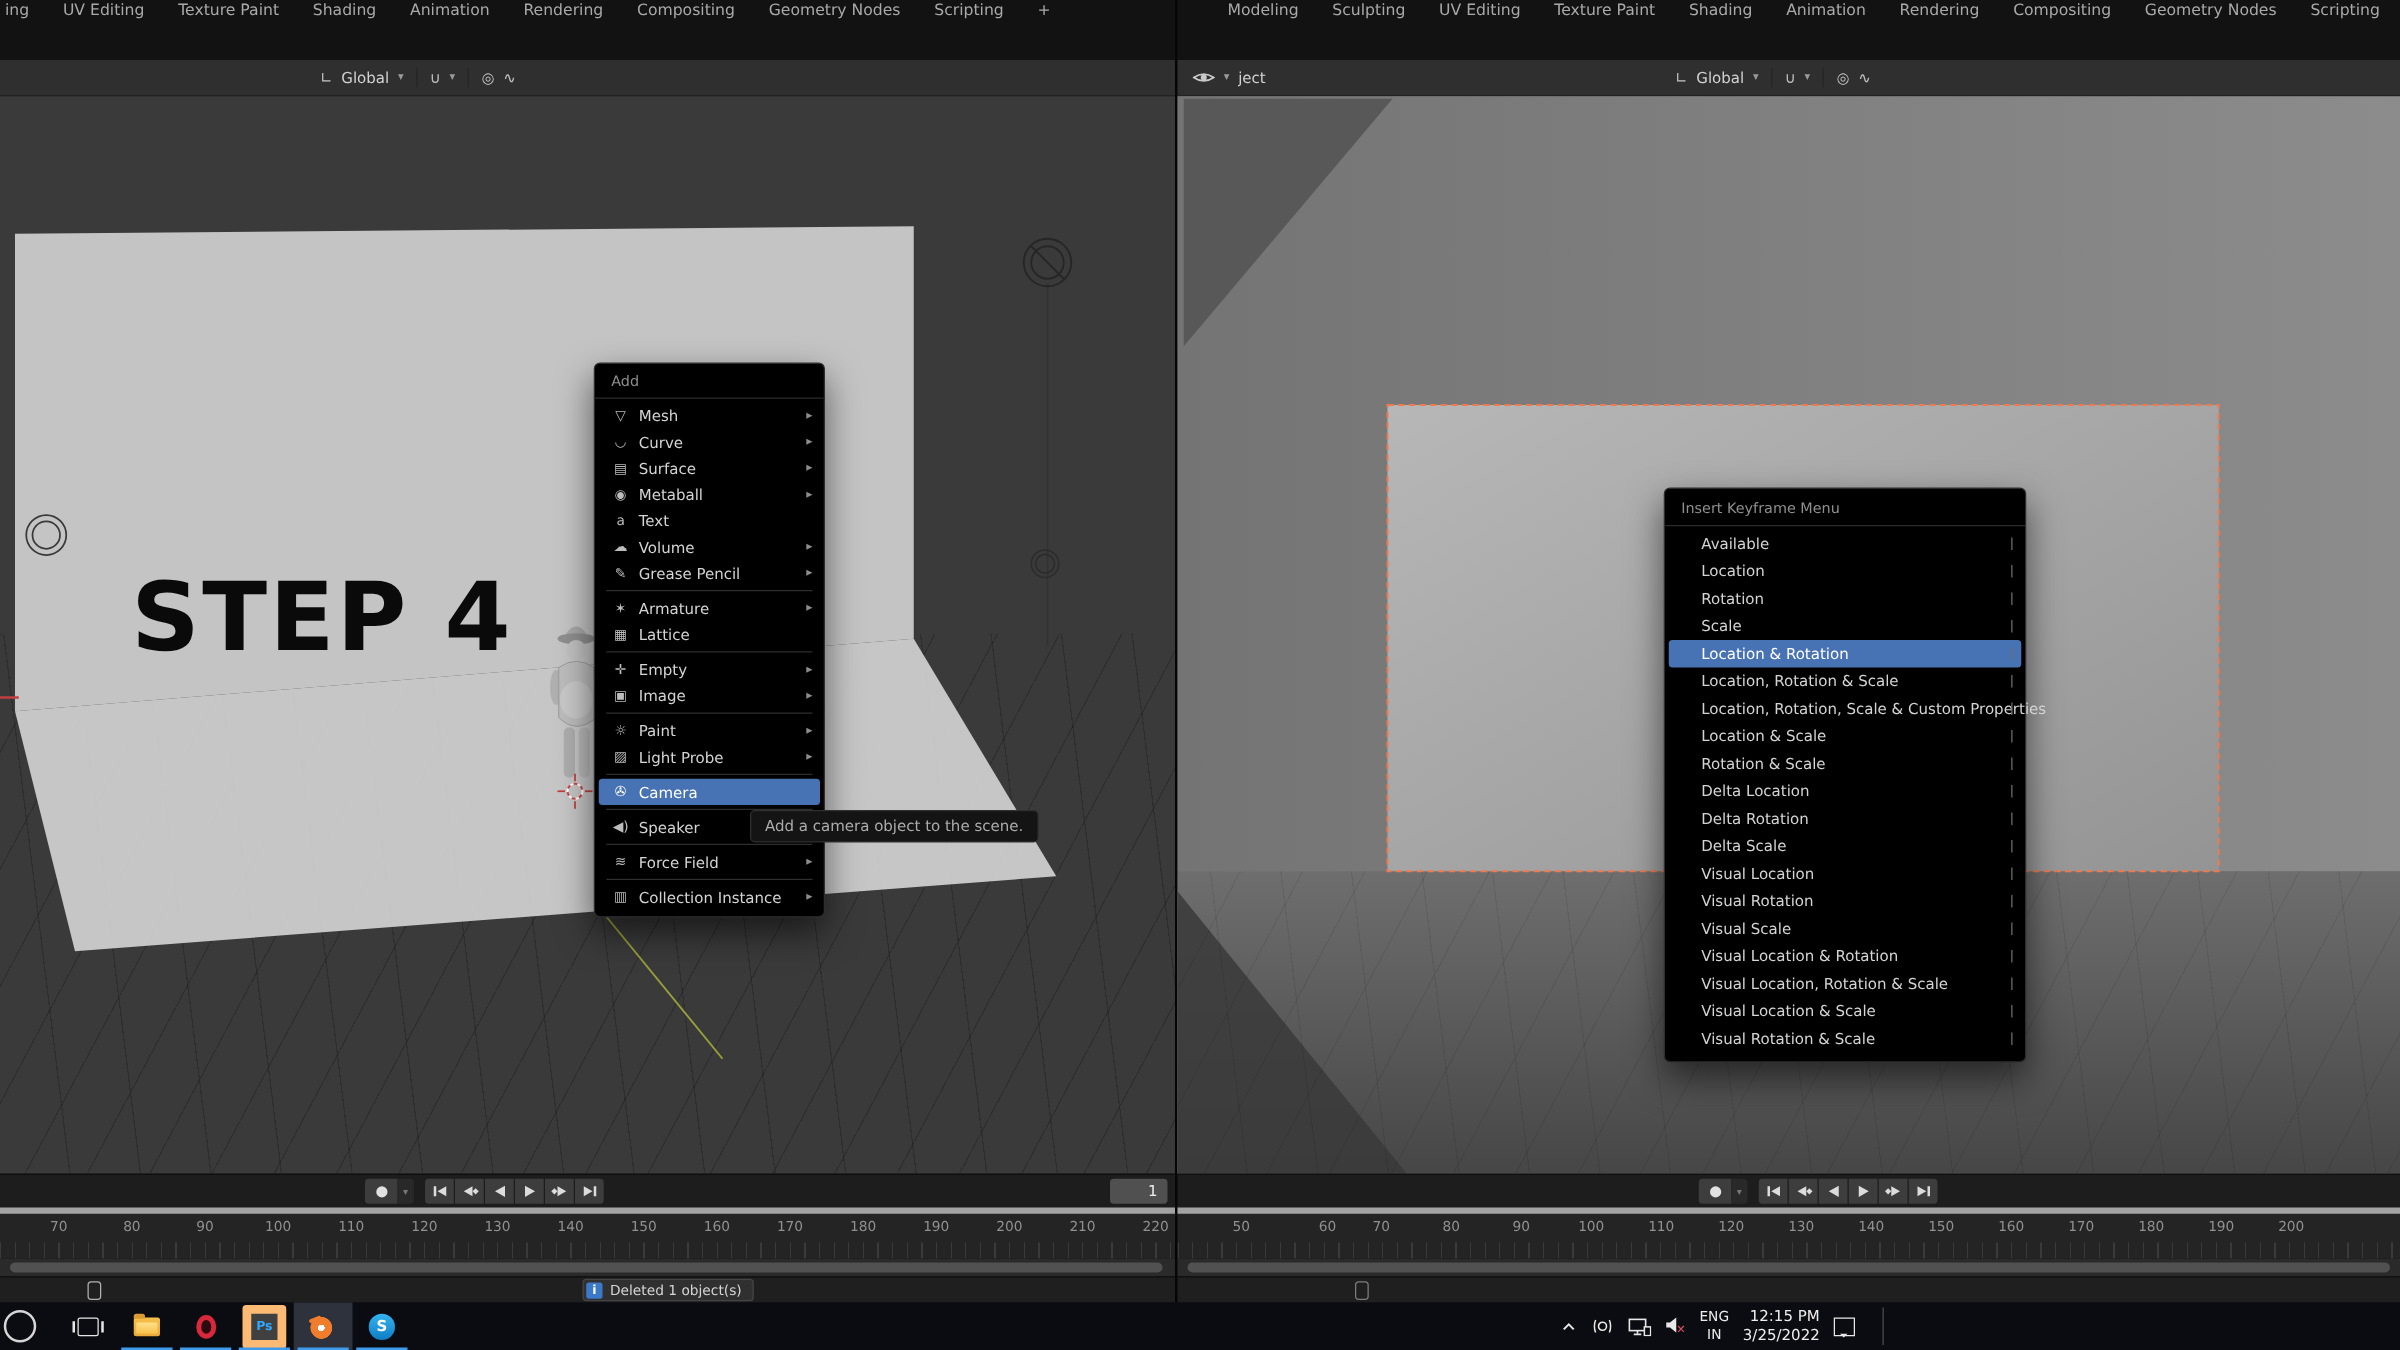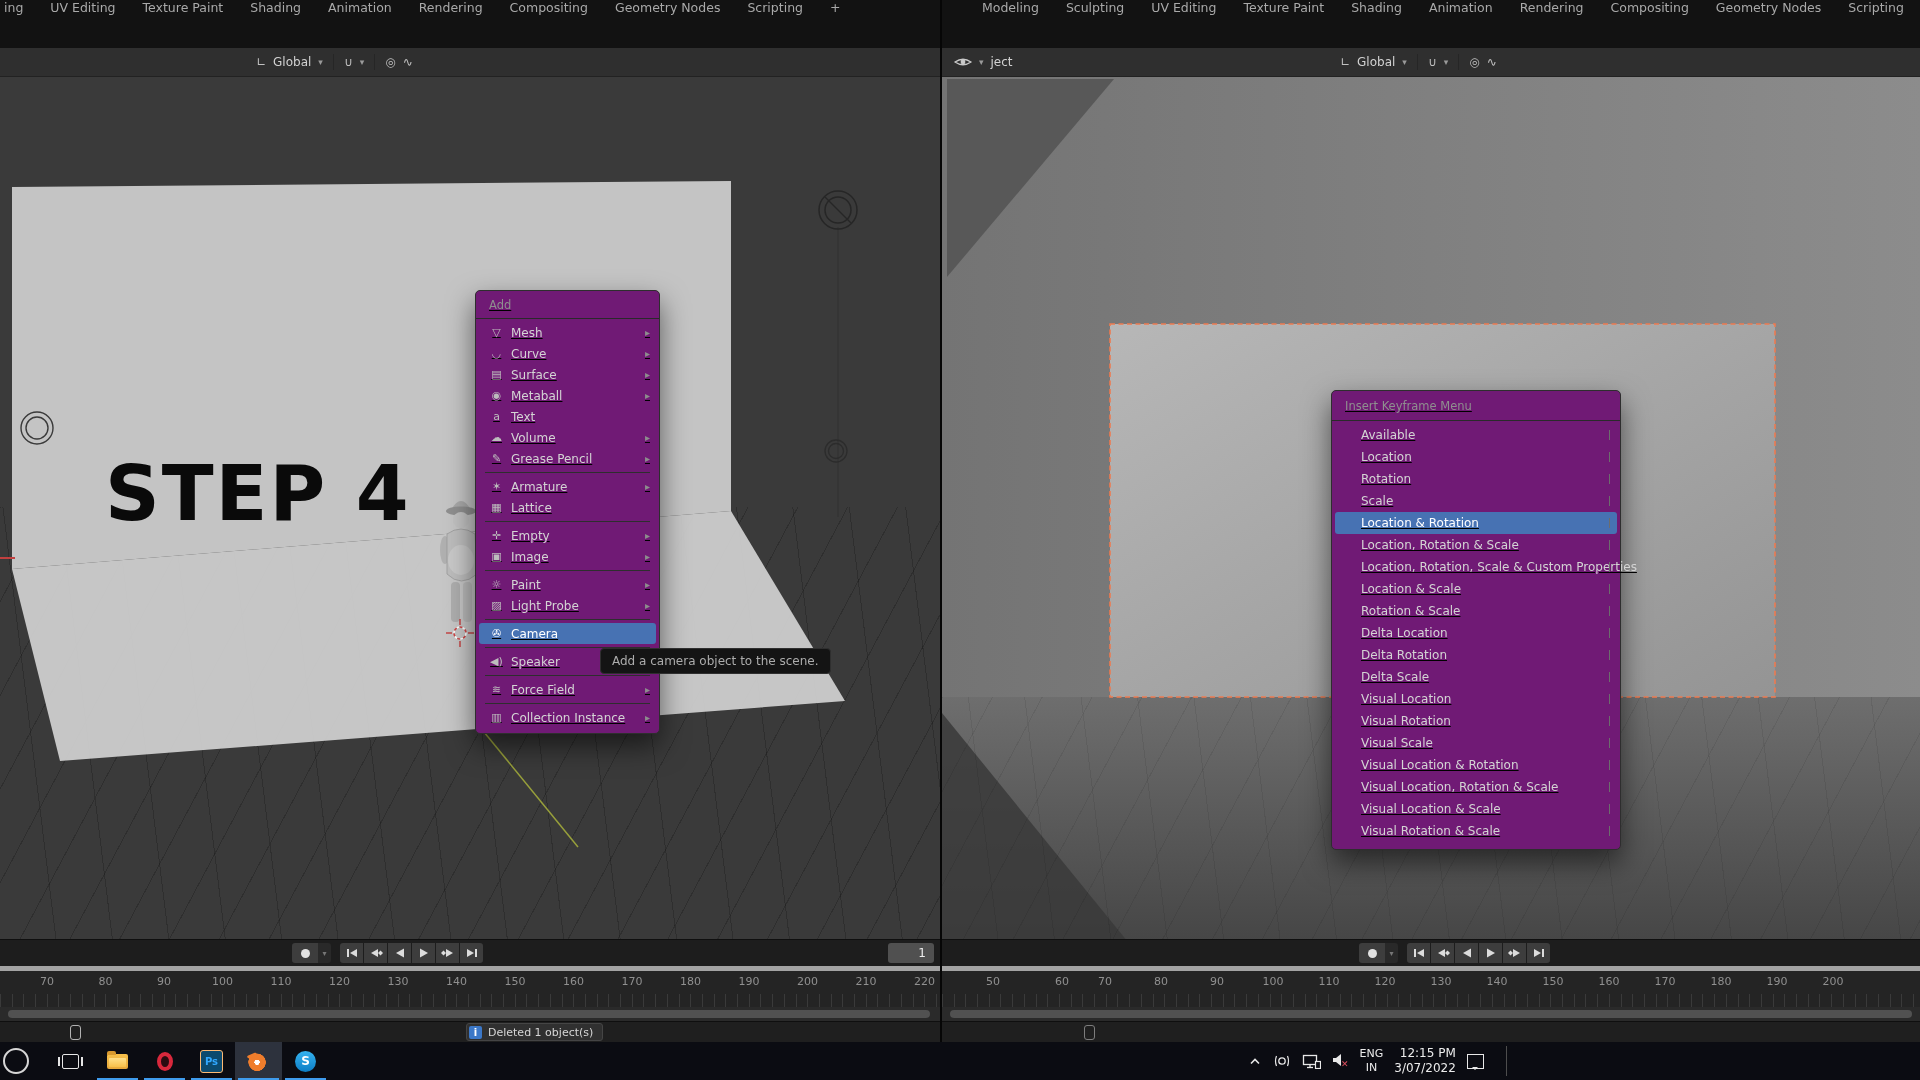--- a/index.html
+++ b/index.html
@@ -27,22 +27,22 @@
   .viewport{position:relative;flex:1;background:#3a3a3a;overflow:hidden;}
   .grid-area{position:absolute;left:0;top:430px;width:100%;height:440px;pointer-events:none;
     background:
       repeating-linear-gradient(83deg, rgba(0,0,0,.20) 0 1px, transparent 1px 56px),
       repeating-linear-gradient(118deg, rgba(0,0,0,.20) 0 1px, transparent 1px 44px);}
   .grid-area.faint{top:620px;height:250px;opacity:.38;}
   .scene{position:absolute;left:0;top:0;}
   .step-overlay{position:absolute;left:105px;top:372px;font-size:76px;font-weight:bold;
     color:#0a0a0a;letter-spacing:2px;}
   
-  .menu{position:absolute;background:#701a75;border:1px solid #2e2e2e;border-radius:5px;
-        box-shadow:0 12px 28px rgba(0,0,0,.55);z-index:5;text-decoration:underline;}
+  .menu{position:absolute;background:#000000;border:1px solid #2e2e2e;border-radius:5px;
+        box-shadow:0 12px 28px rgba(0,0,0,.55);z-index:5;}
   .menu-title{height:25px;line-height:25px;padding:0 13px;color:#8f8f8f;font-size:11.5px;
         border-bottom:1px solid #2a2a2a;margin-bottom:3px;}
   .add-menu{left:475px;top:213px;width:183px;padding:2px 0 5px;}
   .menu-item{height:21px;display:flex;align-items:center;padding:0 6px 0 8px;font-size:12px;
         color:#d4d4d4;position:relative;margin:0 3px;border-radius:3px;}
   .mi-icon{width:19px;color:#bdbdbd;font-size:11px;text-align:center;margin-right:5px;flex:none;}
   .mi-label{flex:1;white-space:nowrap;}
   .mi-arrow{color:#8d8d8d;font-size:10px;visibility:hidden;margin-left:4px;}
   .menu-item.submenu .mi-arrow{visibility:visible;}
   .menu-item.highlighted{background:#4772b3;color:#fff;}
@@ -98,21 +98,21 @@
   .taskview-ico::before,.taskview-ico::after{content:"";position:absolute;top:2px;width:2px;height:9px;background:#e6e6e6;}
   .taskview-ico::before{left:-5px;} .taskview-ico::after{right:-5px;}
   .folder-ico{width:21px;height:15px;position:relative;background:linear-gradient(#f7c04a,#e8a93b);
         border-radius:2px;}
   .folder-ico::before{content:"";position:absolute;left:0;top:-3px;width:9px;height:4px;background:#d99a2f;
         border-radius:2px 2px 0 0;}
   .folder-ico::after{content:"";position:absolute;left:2px;top:4px;right:2px;bottom:2px;
         background:linear-gradient(#ffe08a,#f7c04a);border-radius:1px;}
   .opera-ico{width:16px;height:19px;border:4px solid #d8283c;border-radius:50%;box-sizing:border-box;
         background:#2a0b10;}
-  .ps-ico{width:21px;height:21px;background:#0c4a6e;border:1px solid #fdba74;border-radius:3px;
+  .ps-ico{width:21px;height:21px;background:#404040;border:7px solid #fdba74;border-radius:3px;
         color:#31a8ff;font-size:10px;font-weight:bold;display:flex;align-items:center;justify-content:center;}
   .blender-ico{width:22px;height:22px;border-radius:50%;
         background:radial-gradient(circle at 41% 56%, #ffffff 0 2.6px, #ef7d2c 2.7px 8.5px, rgba(0,0,0,0) 9px);}
   .blender-ico::before{content:"";display:block;width:10px;height:3px;background:#ef7d2c;border-radius:2px;
         transform:translate(-1px,4px) rotate(-22deg);}
   .skype-ico{width:21px;height:21px;border-radius:50%;background:linear-gradient(#35b3f0,#0d7dc4);
         color:#fff;font-size:12px;font-weight:bold;display:flex;align-items:center;justify-content:center;}
   .tray{position:absolute;left:1248px;top:0;height:38px;display:flex;align-items:center;gap:11px;color:#ececec;}
   .tray svg{display:block;}
   .tray-2line{font-size:11px;line-height:1.25;text-align:center;}
@@ -610,20 +610,20 @@
             <path d="M1,5 h3 l5,-4 v12 l-5,-4 h-3 z" fill="#e8e8e8"></path>
           </svg>
         <span class="mute-x">✕</span>
       </span>
       <div class="tray-2line">
         <div>ENG</div>
           <div>IN</div>
       </div>
       <div class="tray-clock">
         <div>12:15 PM</div>
-        <div>3/07/2022</div>
+        <div>3/25/2022</div>
       </div>
       <div class="ac-ico"></div>
     </div>
     <div class="tray-sep"></div>
   </div>
 
 </div>
 
 </body></html>

